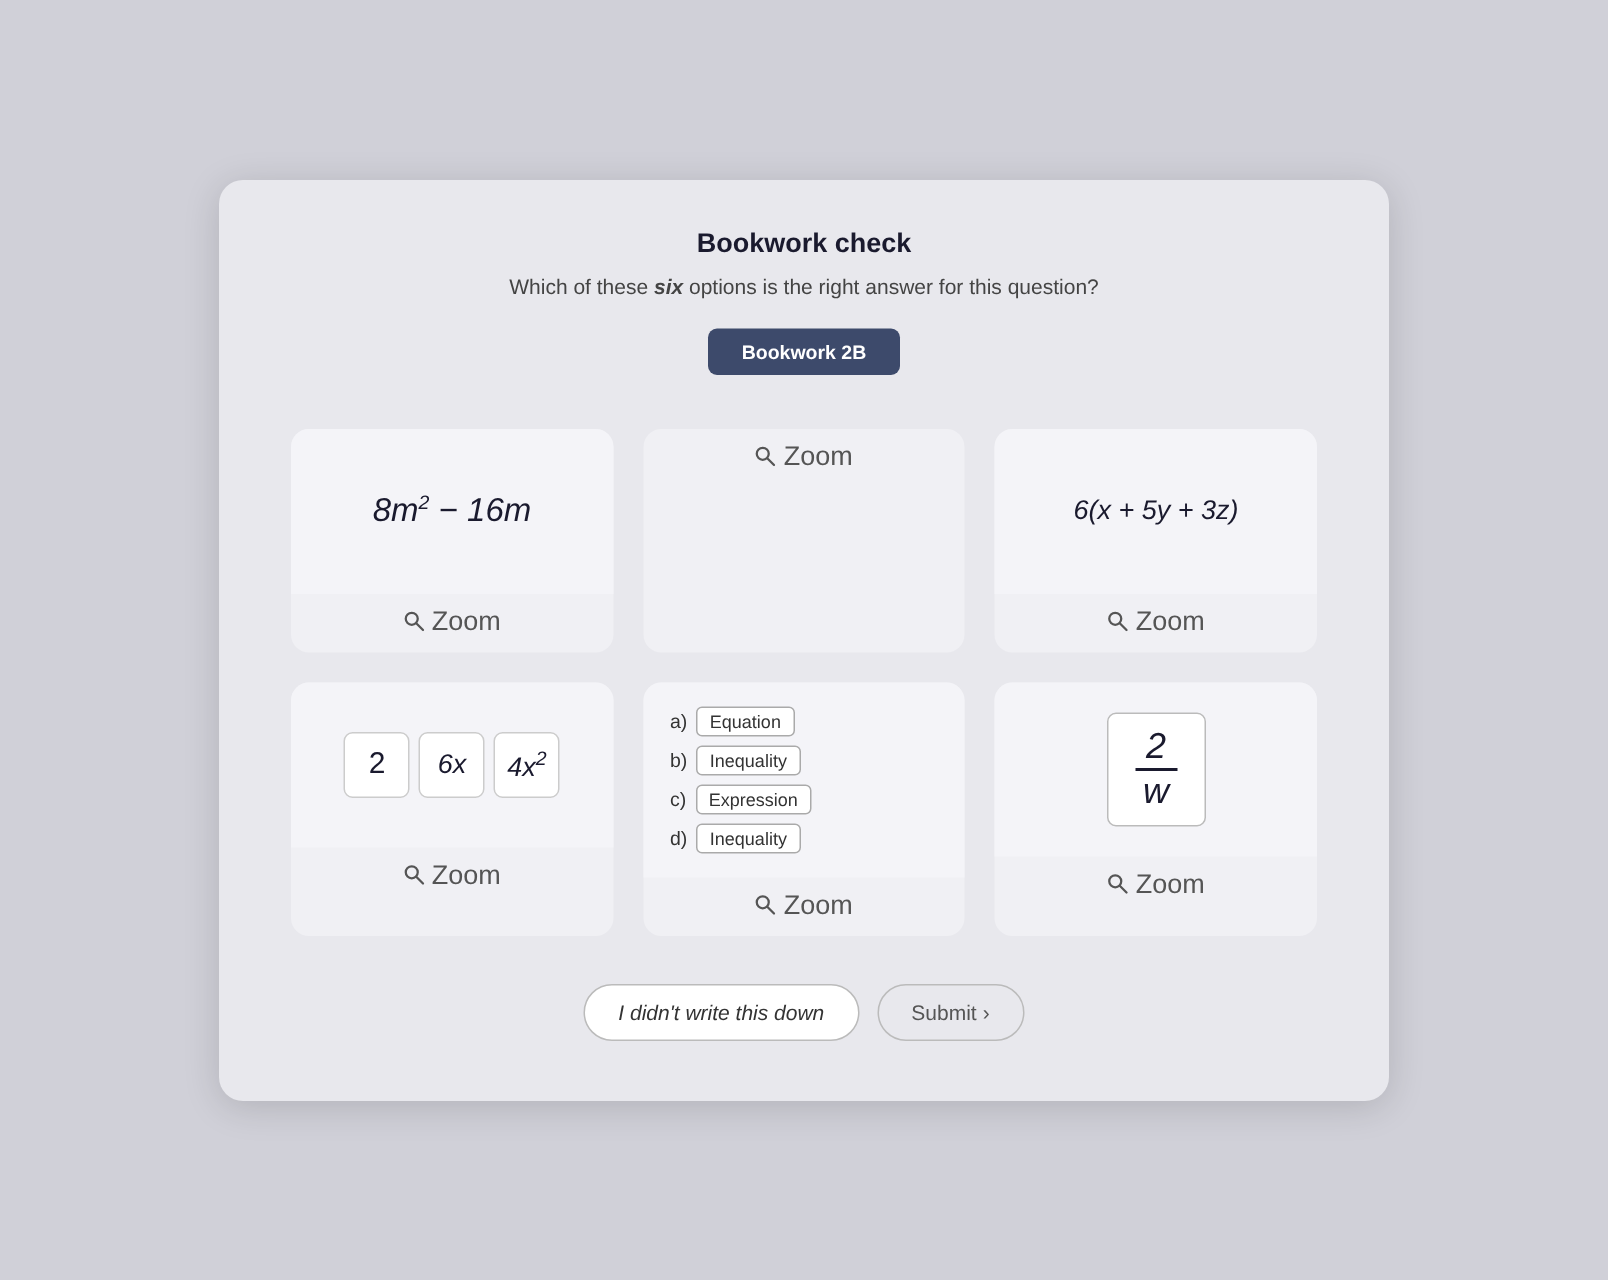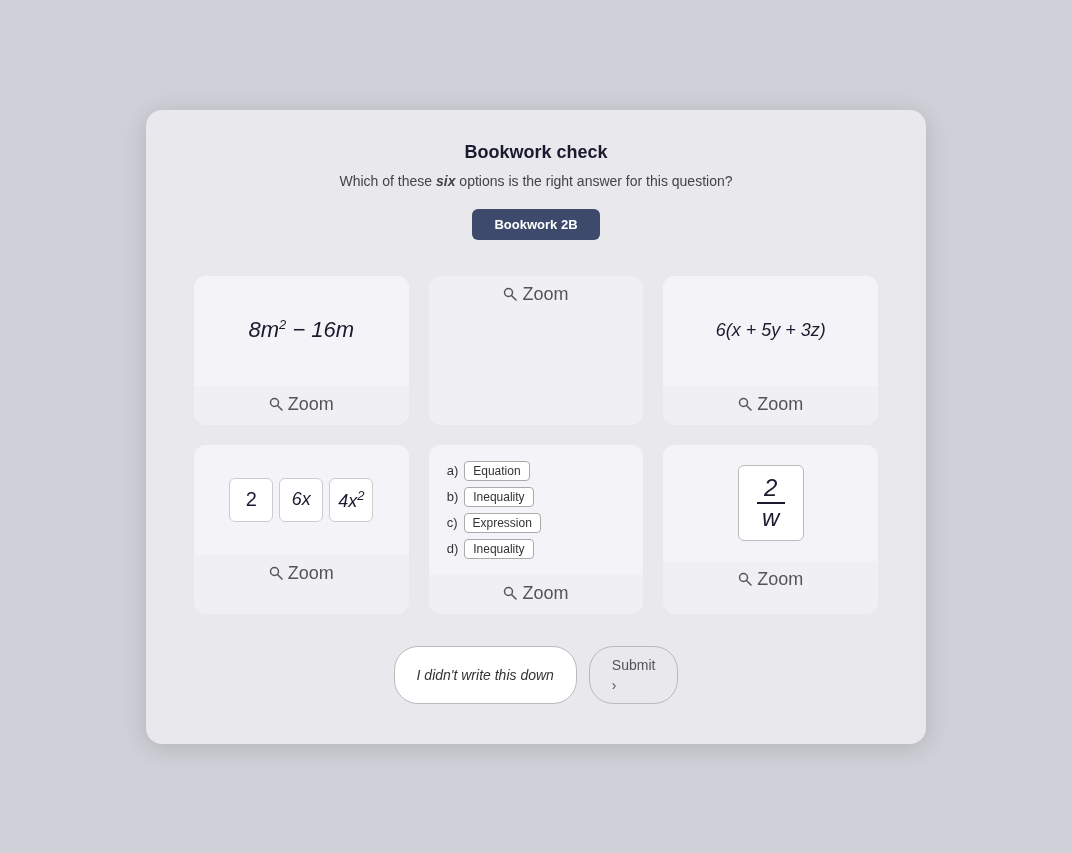--- a/index.html
+++ b/index.html
@@ -195,21 +195,20 @@
       background: #e8e8ed;
       border: 1.5px solid #bbb;
       border-radius: 24px;
       padding: 10px 22px;
       font-size: 14px;
       color: #555;
       cursor: pointer;
       display: flex;
       align-items: flex-start;
       gap: 4px;
-      flex-direction: column;
     }
 
     sup {
       font-size: 13px;
       font-style: italic;
     }
 
     .card-content-options {
       width: 100%;
       min-height: 110px;

